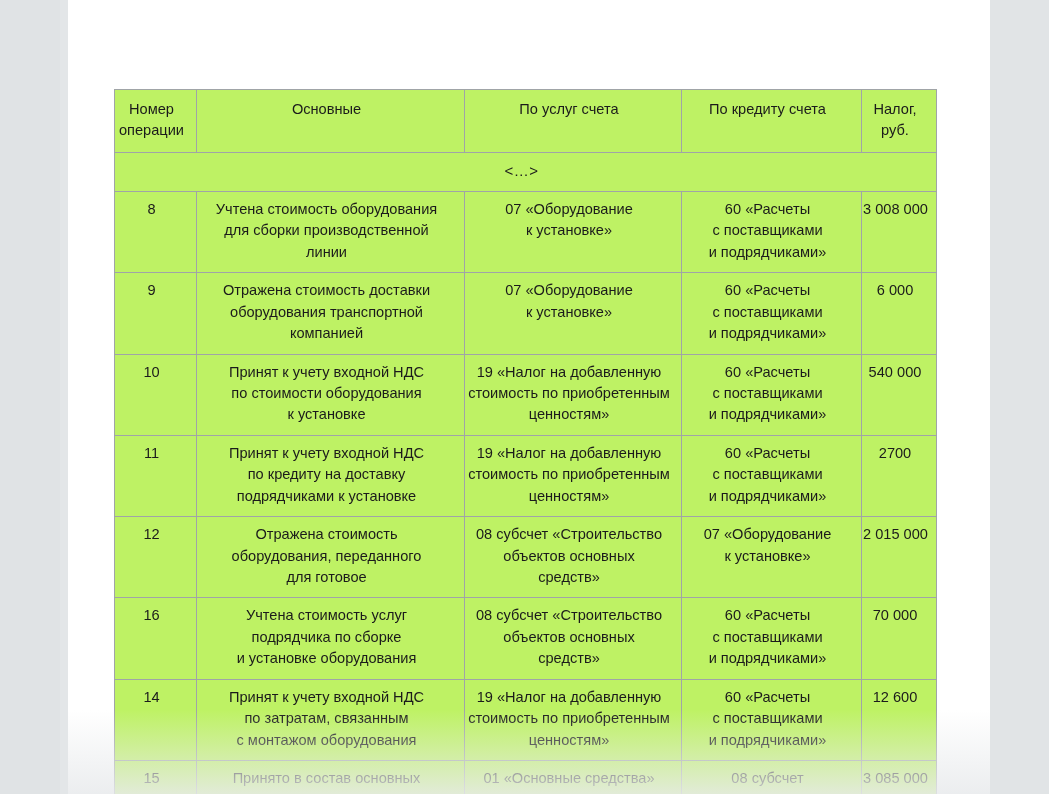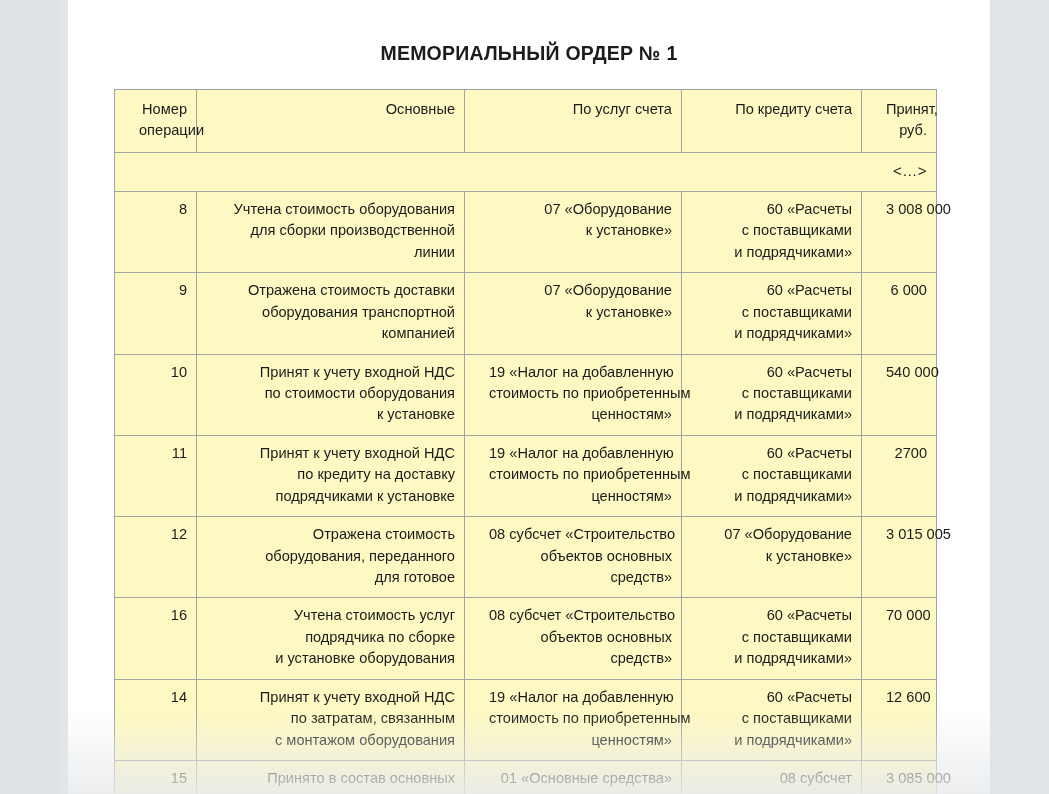--- a/index.html
+++ b/index.html
@@ -76,26 +76,26 @@
     left: 46px;          
     top: 89px;
     width: 822px;        
     border-collapse: collapse;
     table-layout: fixed;
     font-size: 14.6px;
     color: #1b1b1b;
   }
   #order-table td, #order-table th {
     border: 1px solid #a0a4a7;
-    padding: 7px 9px 9px 24px;
+    padding: 7px 9px 9px 1px;
     vertical-align: top;
-    text-align: right;
+    text-align: center;
     font-weight: normal;
     line-height: 1.47;
-    background: #fef9c3;
+    background: #bef264;
   }
   #order-table thead th {
     padding-top: 9px;
     padding-bottom: 10px;
     height: 42px;
   }
 
   .col-num    { width: 82px;  }
   .col-basis  { width: 268px; }
   .col-debit  { width: 217px; }
@@ -111,21 +111,20 @@
 
   .cell-line { display: block; white-space: nowrap; }
   .num-cell  { white-space: nowrap; }
 </style>
 </head>
 <body>
 
 <div id="canvas">
   <div id="page">
 
-    <div id="doc-title">МЕМОРИАЛЬНЫЙ ОРДЕР № 1</div>
 
     <table id="order-table">
       <colgroup>
         <col class="col-num">
         <col class="col-basis">
         <col class="col-debit">
         <col class="col-credit">
         <col class="col-sum">
       </colgroup>
       <thead>
@@ -137,21 +136,21 @@
           <th>
             <span class="cell-line">Основные</span>
           </th>
           <th>
             <span class="cell-line">По услуг счета</span>
           </th>
           <th>
             <span class="cell-line">По кредиту счета</span>
           </th>
           <th>
-            <span class="cell-line">Принят,</span>
+            <span class="cell-line">Налог,</span>
             <span class="cell-line">руб.</span>
           </th>
         </tr>
       </thead>
       <tbody id="table-body">
         <tr class="ellipsis-row">
           <td colspan="5">&lt;…&gt;</td>
         </tr>
 
       <tr>
@@ -237,21 +236,21 @@
             </td>
             <td>
               <span class="cell-line">08 субсчет «Строительство</span>
               <span class="cell-line">объектов основных</span>
               <span class="cell-line">средств»</span>
             </td>
             <td>
               <span class="cell-line">07 «Оборудование</span>
               <span class="cell-line">к установке»</span>
             </td>
-            <td class="num-cell">3 015 005</td>
+            <td class="num-cell">2 015 000</td>
           </tr>
           <tr>
             <td>16</td>
             <td>
               <span class="cell-line">Учтена стоимость услуг</span>
               <span class="cell-line">подрядчика по сборке</span>
               <span class="cell-line">и установке оборудования</span>
             </td>
             <td>
               <span class="cell-line">08 субсчет «Строительство</span>

